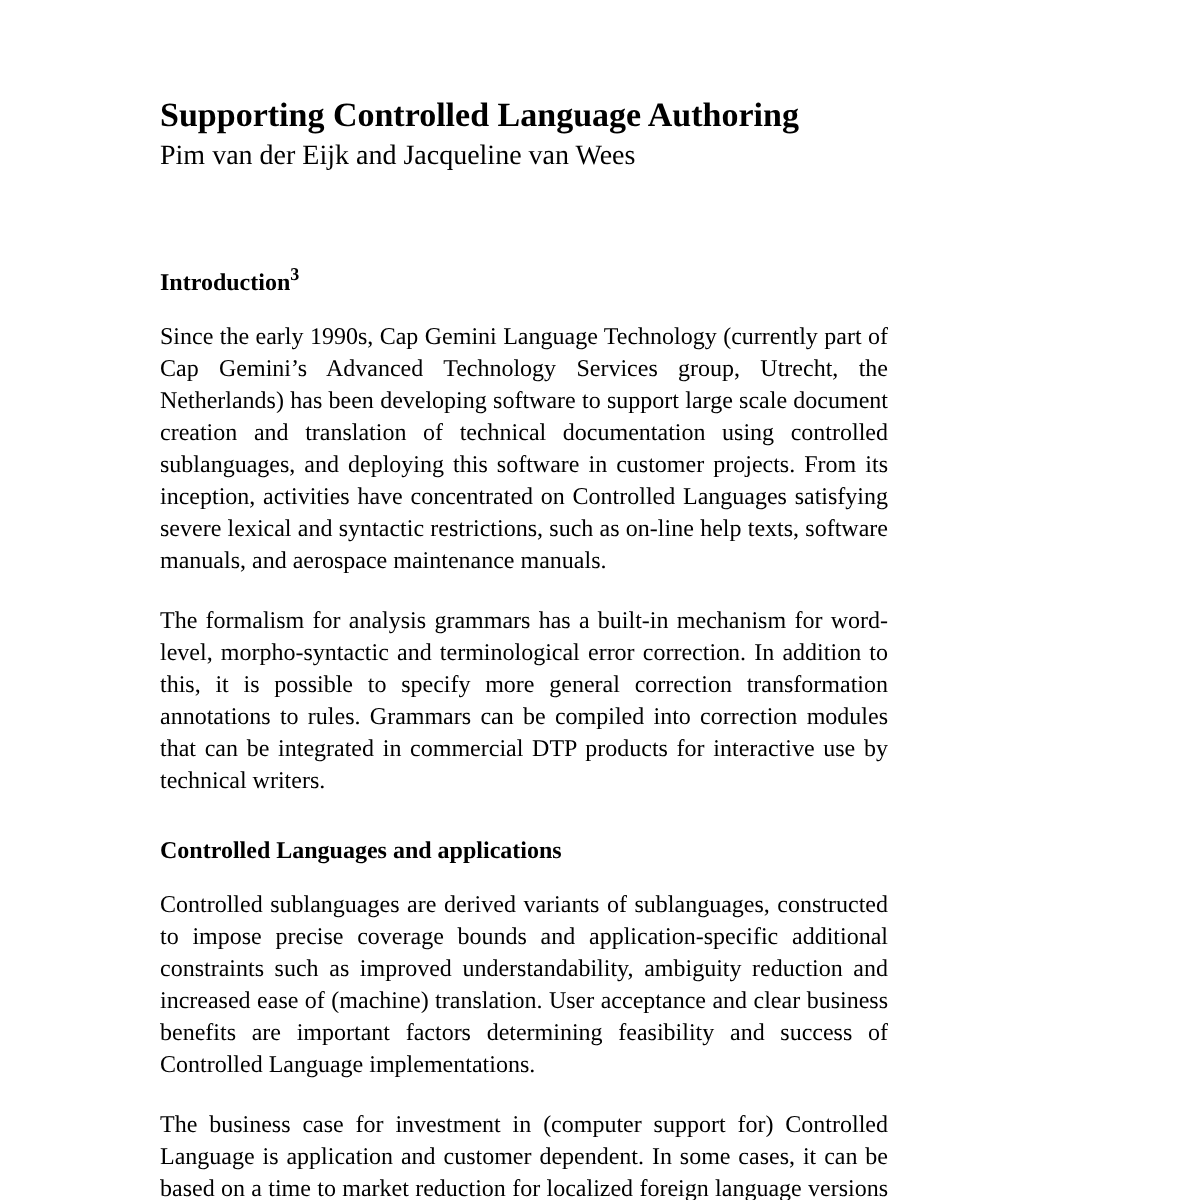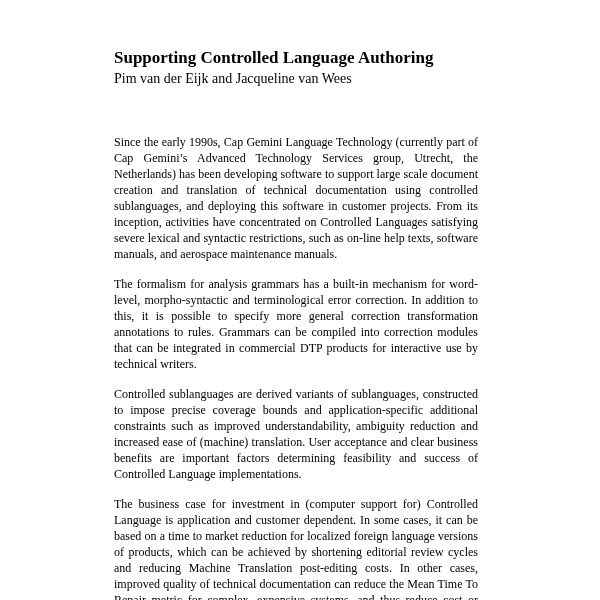--- a/index.html
+++ b/index.html
@@ -13,21 +13,20 @@
     color: #000000;
     font-family: "Liberation Serif", serif;
     overflow: hidden;
   }
   .page {
     box-sizing: border-box;
     width: 524px;
     height: 600px;
     padding: 48px 80px 0 80px;
     background: #ffffff;
-    margin-left: 34px;
   }
   .title {
     font-size: 17px;
     font-weight: bold;
     line-height: 1.2;
     margin: 0 0 3px 0;
   }
   .authors {
     font-size: 14px;
     line-height: 1.2;
@@ -56,23 +55,25 @@
 </style>
 </head>
 <body>
 
 <div class="page">
 
   <h1 class="title">Supporting Controlled Language Authoring</h1>
 
   <div class="authors">Pim van der Eijk and Jacqueline van Wees</div>
 
+  <h2 class="heading first-heading"><span>Introduction</span><sup>3</sup></h2>
 
   <p class="para">Since the early 1990s, Cap Gemini Language Technology (currently part of Cap Gemini’s Advanced Technology Services group, Utrecht, the Netherlands) has been developing software to support large scale document creation and translation of technical documentation using controlled sublanguages, and deploying this software in customer projects.  From its inception, activities have concentrated on Controlled Languages satisfying severe lexical and syntactic restrictions, such as on-line help texts, software manuals, and aerospace maintenance manuals.</p>
 
   <p class="para">The formalism for analysis grammars has a built-in mechanism for word-level, morpho-syntactic and terminological error correction. In addition to this, it is possible to specify more general correction transformation annotations to rules.  Grammars can be compiled into correction modules that can be integrated in commercial DTP products for interactive use by technical writers.</p>
 
+  <h2 class="heading"><span>Controlled Languages and applications</span></h2>
 
   <p class="para">Controlled sublanguages are derived variants of sublanguages, constructed to impose precise coverage bounds and application-specific additional constraints such as improved understandability, ambiguity reduction and increased ease of (machine) translation. User acceptance and clear business benefits are important factors determining feasibility and success of Controlled Language implementations.</p>
 
   <p class="para">The business case for investment in (computer support for) Controlled Language is application and customer dependent. In some cases, it can be based on a time to market reduction for localized foreign language versions of products, which can be achieved by shortening editorial review cycles and reducing Machine Translation post-editing costs. In other cases, improved quality of technical documentation can reduce the Mean Time To Repair metric for complex, expensive systems, and thus reduce cost or improve customer satisfaction. Fortunately, case studies demonstrating these benefits exist and increase market interest in Controlled Language technology and services.</p>
 
 </div>
 
 </body></html>

